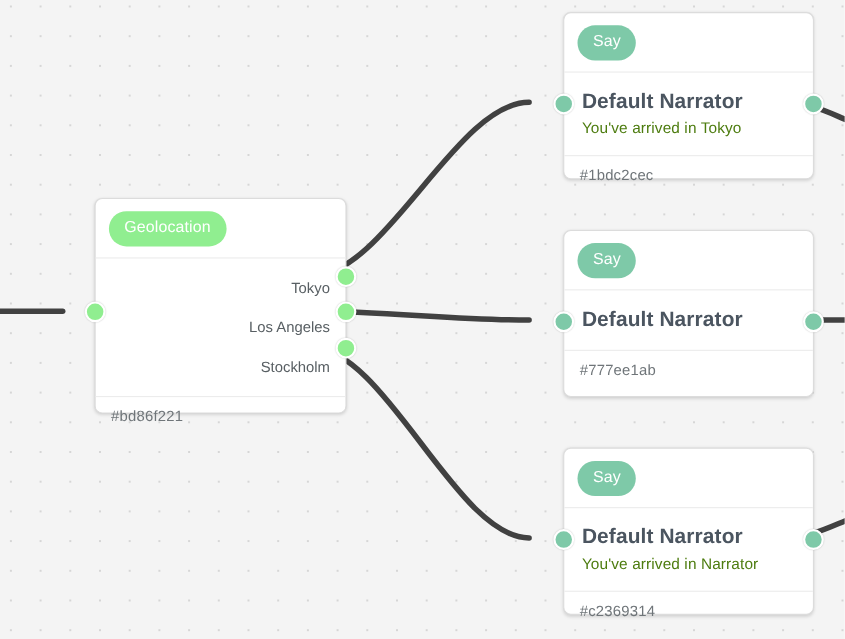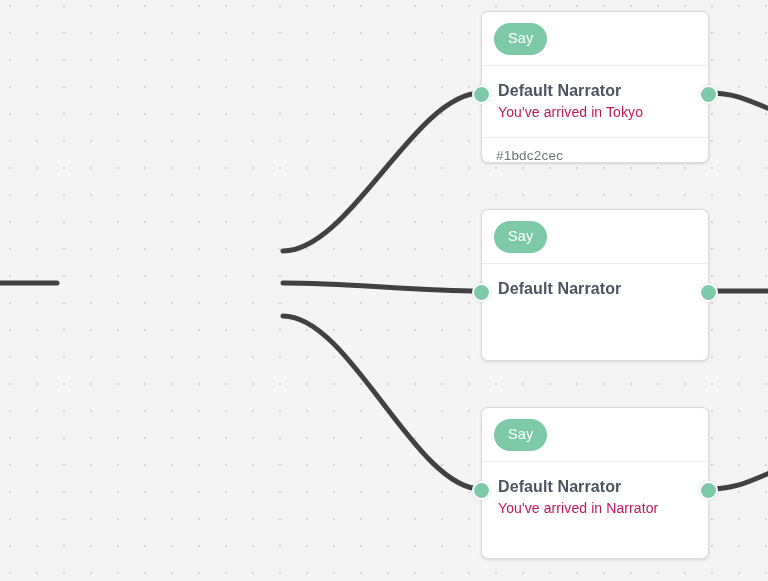--- a/index.html
+++ b/index.html
@@ -41,20 +41,21 @@
 
   
   .node {
     position: absolute;
     background: #ffffff;
     border: 1px solid #dcdcdc;
     border-radius: 7px;
     box-sizing: border-box;
     box-shadow: 0 1px 3px rgba(0,0,0,0.13), 0 0 0 0.5px rgba(0,0,0,0.02);
     overflow: visible;
+    margin-left: 31px;
   }
 
   .node-header {
     padding: 11px 12px 10px 12px;
     border-bottom: 1px solid #ececec;
     display: flex;
     align-items: center;
   }
 
   .badge {
@@ -95,30 +96,30 @@
     position: relative;
   }
 
   
   .say-body {
     padding: 13px 0 14px 16px;
     position: relative;
   }
 
   .say-title {
-    font-size: 16px;
+    font-size: 19px;
     font-weight: bold;
     color: #4b5560;
     line-height: 1.45;
     letter-spacing: 0.1px;
   }
 
   .say-text {
     font-size: 14px;
-    color: #be185d;
+    color: #4d7c0f;
     line-height: 1.5;
     letter-spacing: 0.1px;
   }
 
   
   .port {
     position: absolute;
     width: 19px;
     height: 19px;
     border-radius: 50%;
@@ -145,20 +146,45 @@
 
     <path class="edge" d="M 283 283 C 350 283, 415 291, 481 291"></path>
 
     <path class="edge" d="M 283 316 C 350 316, 415 489, 481 489"></path>
 
     <path class="edge" d="M 709 93 C 736 93, 750 101, 772 110"></path>
     <path class="edge" d="M 709 291 L 772 291"></path>
     <path class="edge" d="M 709 489 C 736 489, 750 481, 772 472"></path>
   </svg>
 
+  <div class="node" id="node-geolocation" style="left:55px; top:180px; width:229px; height:196px;">
+
+    <div class="node-header">
+      <span class="badge badge-geo">Geolocation</span>
+    </div>
+
+    <div class="geo-body">
+      <div class="geo-row">
+        <span>Tokyo</span>
+      </div>
+      <div class="geo-row">
+        <span>Los Angeles</span>
+      </div>
+      <div class="geo-row">
+        <span>Stockholm</span>
+      </div>
+    </div>
+
+    <div class="node-footer">#bd86f221</div>
+
+    <div class="port port-light" style="left:-10px; top:93px;"></div>
+    <div class="port port-light" style="right:-10px; top:61px;"></div>
+    <div class="port port-light" style="right:-10px; top:93px;"></div>
+    <div class="port port-light" style="right:-10px; top:126px;"></div>
+  </div>
 
   <div class="node" id="node-say-tokyo" style="left:481px; top:11px; width:228px; height:152px;">
 
     <div class="node-header">
       <span class="badge badge-say">Say</span>
     </div>
 
     <div class="say-body">
       <div class="say-title">Default Narrator</div>
       <div class="say-text">You've arrived in Tokyo</div>
@@ -173,34 +199,36 @@
   <div class="node" id="node-say-los-angeles" style="left:481px; top:209px; width:228px; height:152px;">
 
     <div class="node-header">
       <span class="badge badge-say">Say</span>
     </div>
 
     <div class="say-body">
       <div class="say-title">Default Narrator</div>
     </div>
 
+    <div class="node-footer">#777ee1ab</div>
 
     <div class="port port-teal" style="left:-10px; top:73px;"></div>
     <div class="port port-teal" style="right:-10px; top:73px;"></div>
   </div>
 
   <div class="node" id="node-say-stockholm" style="left:481px; top:407px; width:228px; height:152px;">
 
     <div class="node-header">
       <span class="badge badge-say">Say</span>
     </div>
 
     <div class="say-body">
       <div class="say-title">Default Narrator</div>
       <div class="say-text">You've arrived in Narrator</div>
     </div>
 
+    <div class="node-footer">#c2369314</div>
 
     <div class="port port-teal" style="left:-10px; top:73px;"></div>
     <div class="port port-teal" style="right:-10px; top:73px;"></div>
   </div>
 
 </div>
 
 </body></html>

